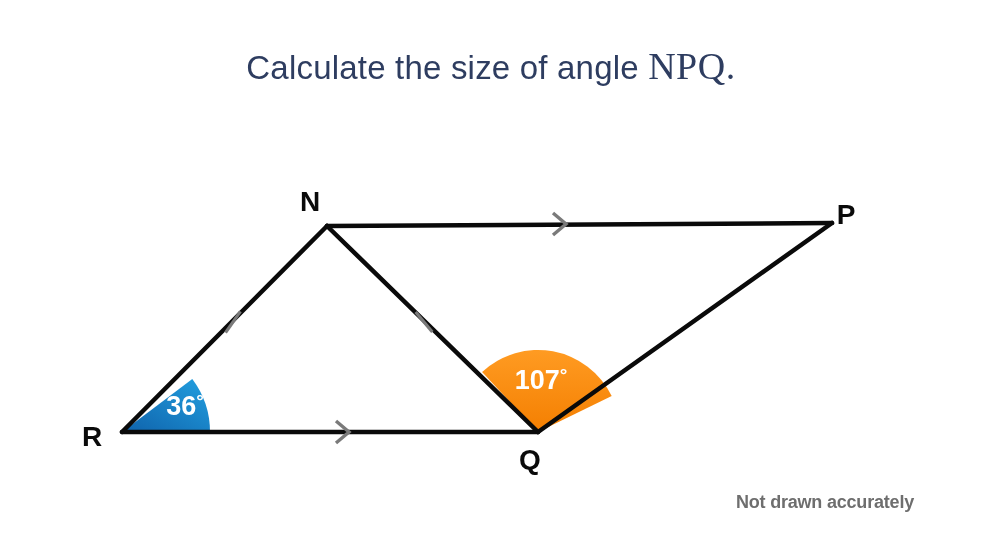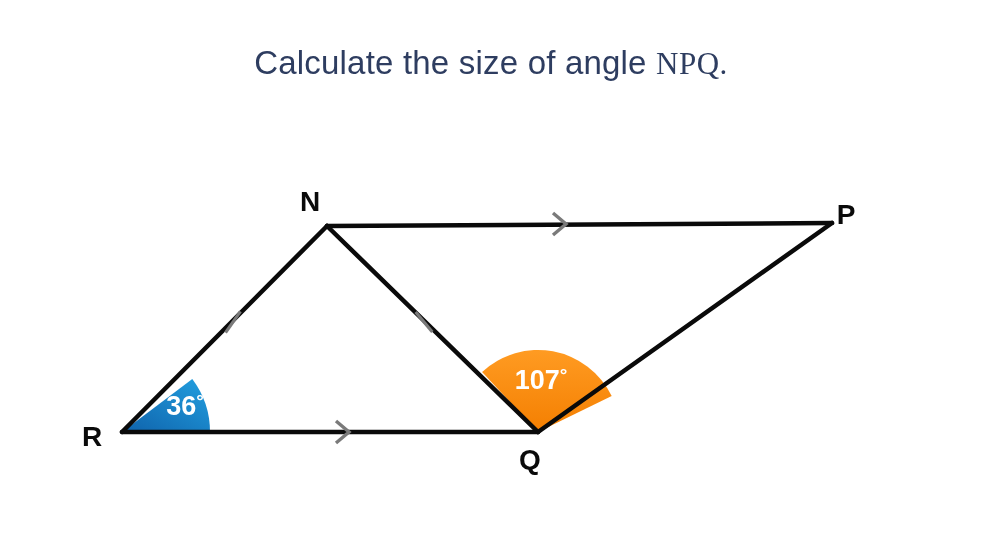--- a/index.html
+++ b/index.html
@@ -28,21 +28,21 @@
     text-align: center;
     font-family: "Liberation Sans", sans-serif;
     font-size: 33px;
     font-weight: 400;
     color: #2e3d60;
     letter-spacing: 0.2px;
     white-space: nowrap;
   }
   .question-title .serif-label {
     font-family: "Liberation Serif", serif;
-    font-size: 31px;
+    font-size: 38px;
     letter-spacing: 0.5px;
   }
   .diagram-svg {
     position: absolute;
     left: 0;
     top: 0;
   }
   .footnote {
     position: absolute;
     right: 68px;
@@ -117,14 +117,15 @@
         <text x="541" y="389" text-anchor="middle" font-size="27" class="angle-text">107<tspan font-size="19" dy="-8">°</tspan></text>
       </g>
     <g id="vertex-labels">
         <text x="310" y="211" text-anchor="middle" class="vertex-label">N</text>
         <text x="846" y="224" text-anchor="middle" class="vertex-label">P</text>
         <text x="92" y="446" text-anchor="middle" class="vertex-label">R</text>
         <text x="530" y="469" text-anchor="middle" class="vertex-label">Q</text>
       </g>
   </svg>
 
+  <div class="footnote">Not drawn accurately</div>
 
 </div>
 
 </body></html>

